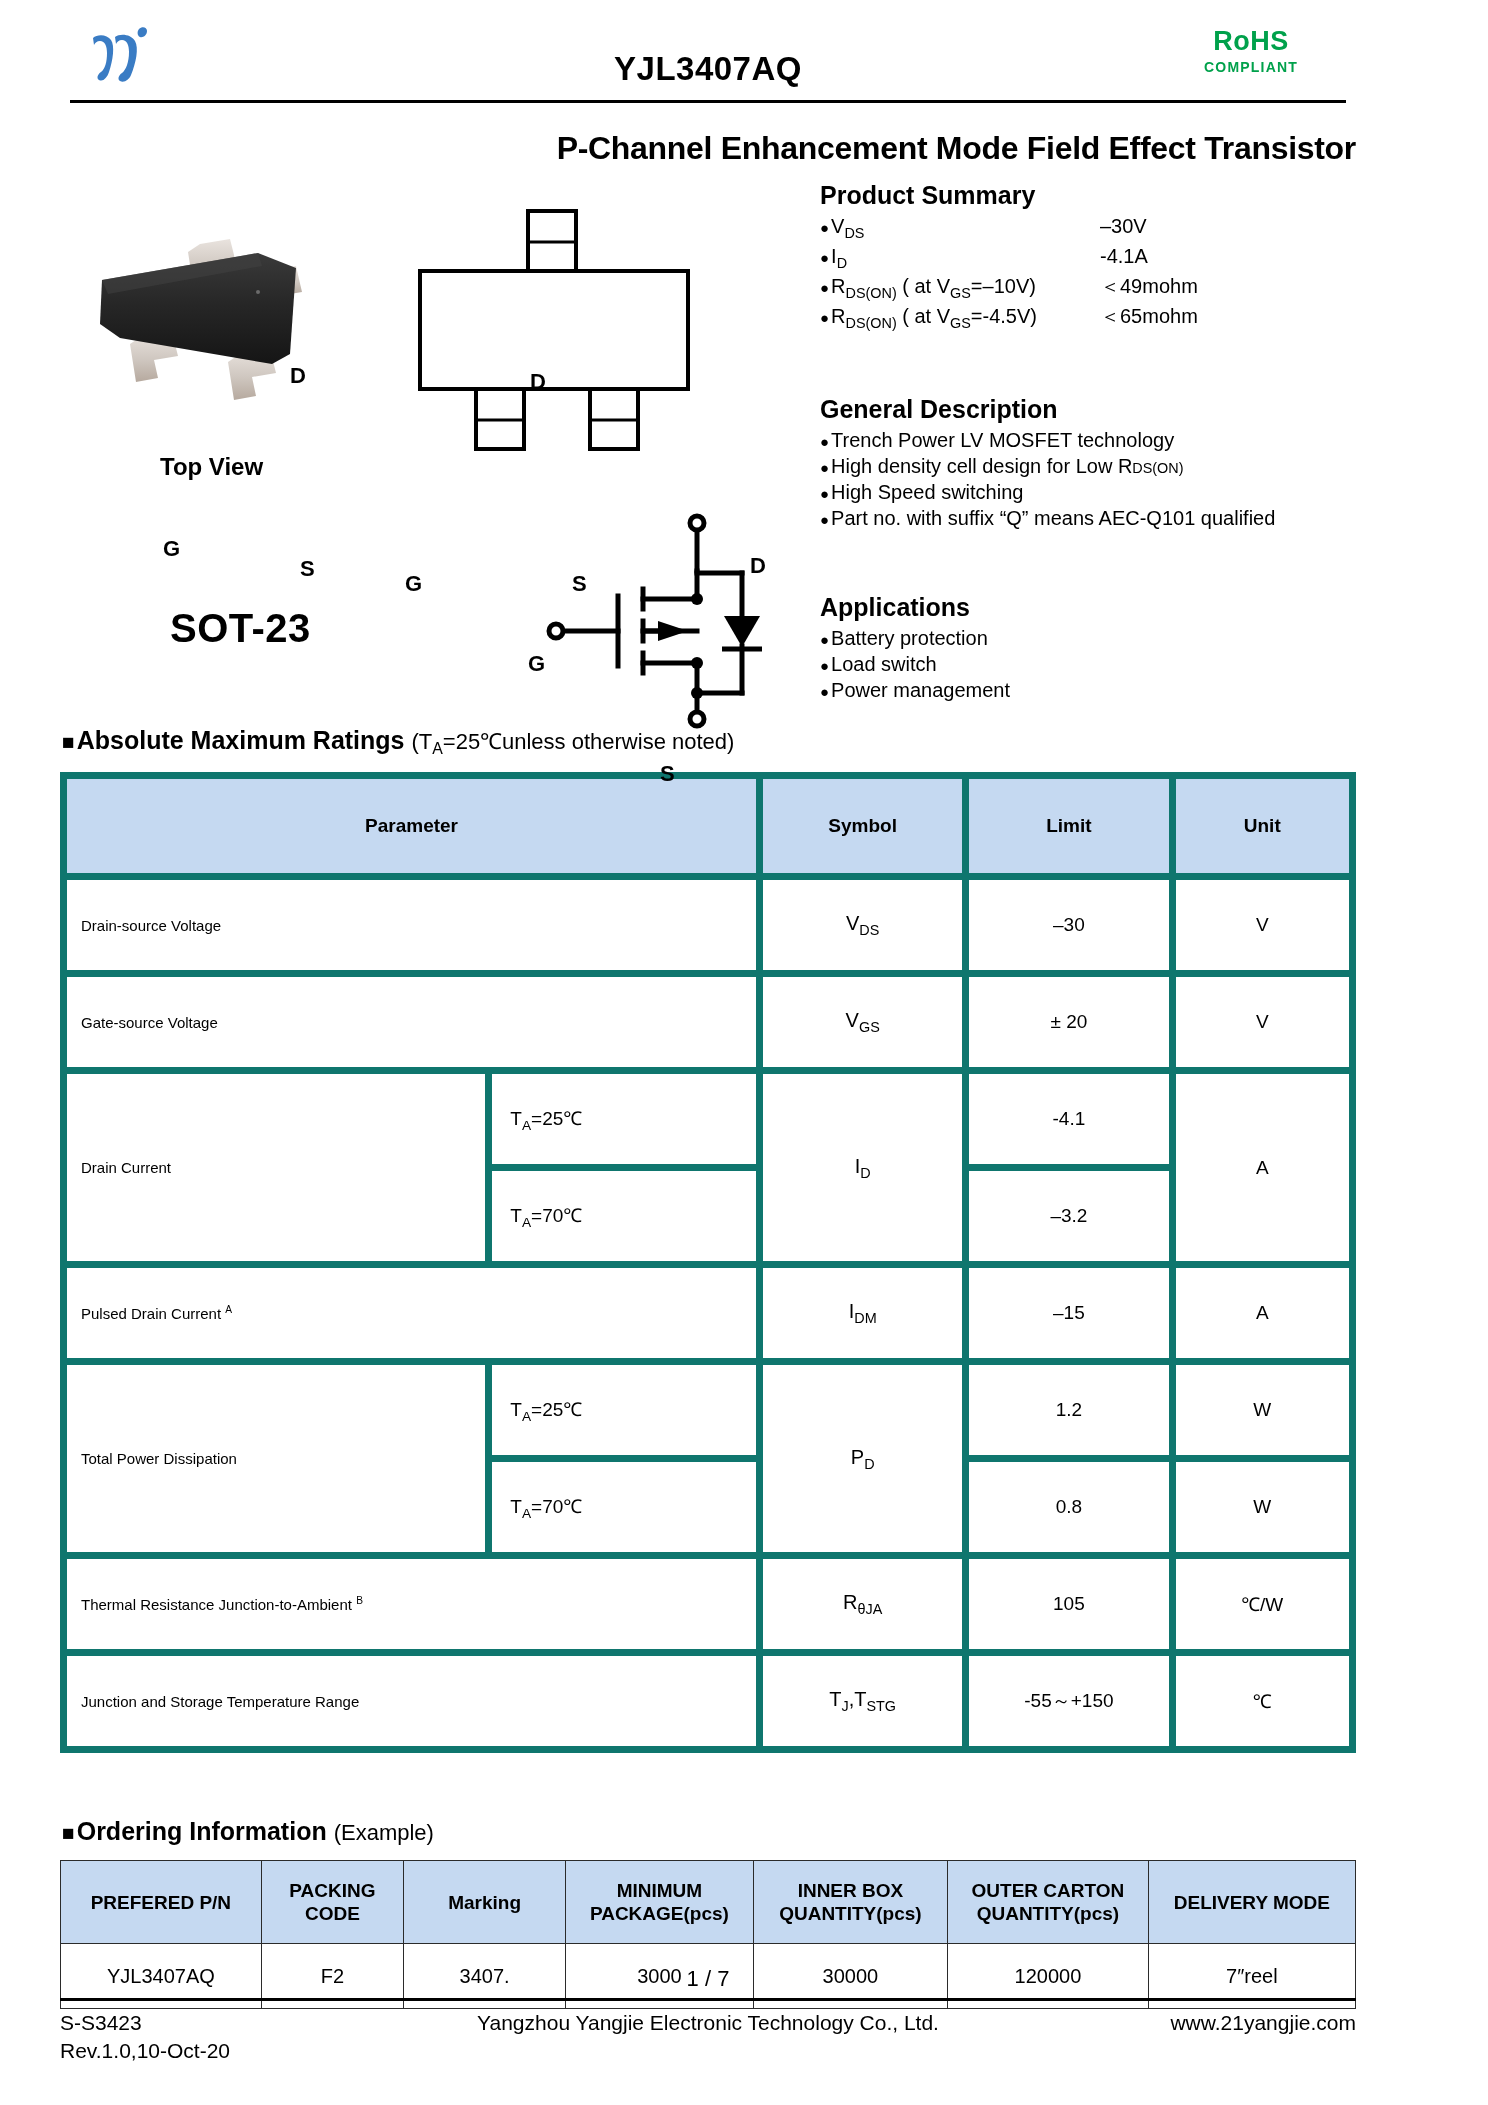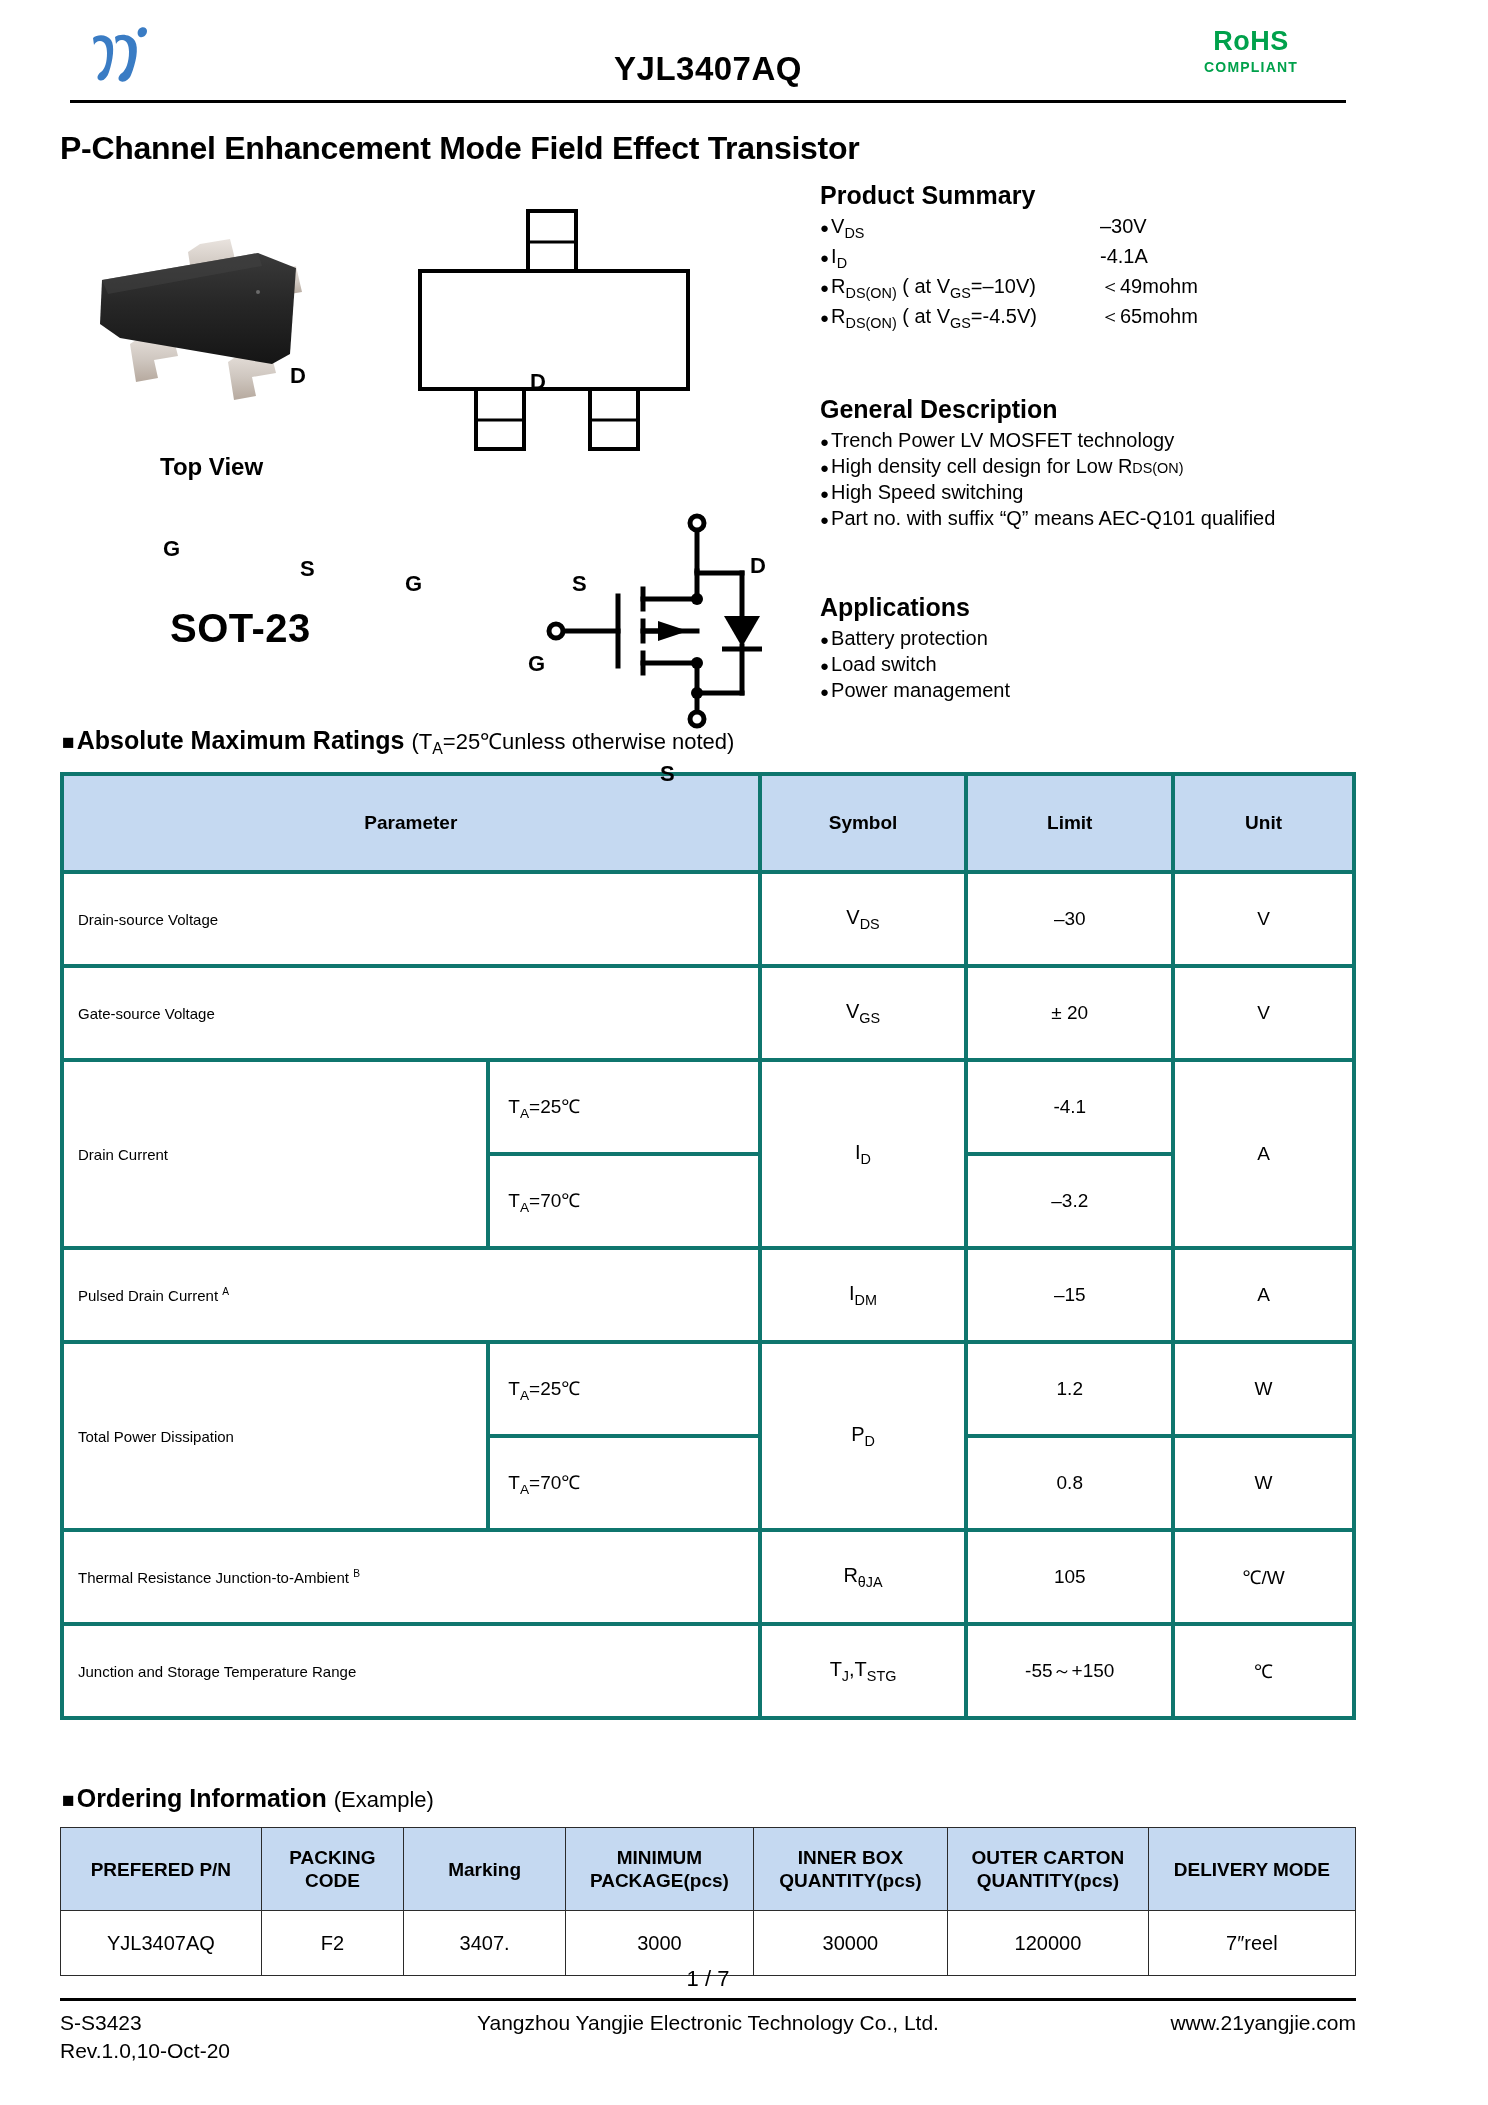--- a/index.html
+++ b/index.html
@@ -68,21 +68,21 @@
   .header-rule {
     position: absolute;
     left: 10px;
     right: 10px;
     top: 100px;
     border-top: 3px solid #000;
   }
 
   
   .subtitle {
-    text-align: left;
+    text-align: right;
     font-size: 32px;
     font-weight: bold;
     margin-top: 18px;
     letter-spacing: -0.3px;
   }
 
   
   .top-area {
     position: relative;
     height: 540px;
@@ -186,21 +186,21 @@
   
   table {
     border-collapse: collapse;
     width: 100%;
     font-size: 18px;
   }
   .amr {
     table-layout: fixed;
   }
   .amr th, .amr td {
-    border: 4px solid #0f766e;
+    border: 7px solid #0f766e;
     padding: 16px;
     height: 58px;
   }
   .amr th {
     background: #c5d9f1;
     font-weight: bold;
     font-size: 19px;
     text-align: center;
     height: 62px;
   }

